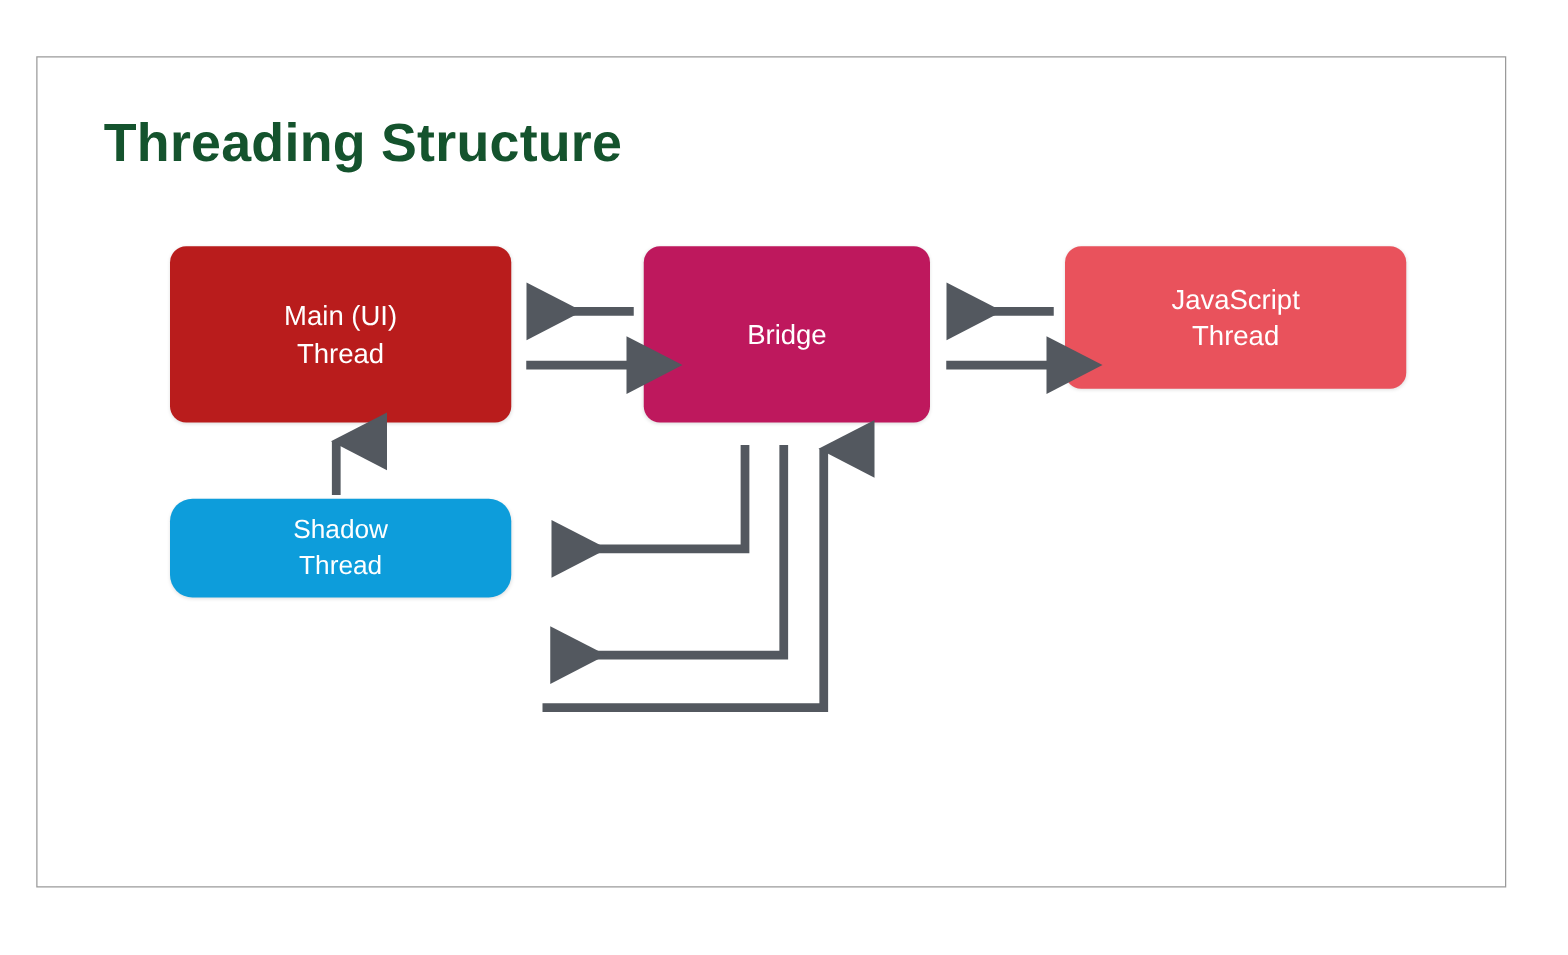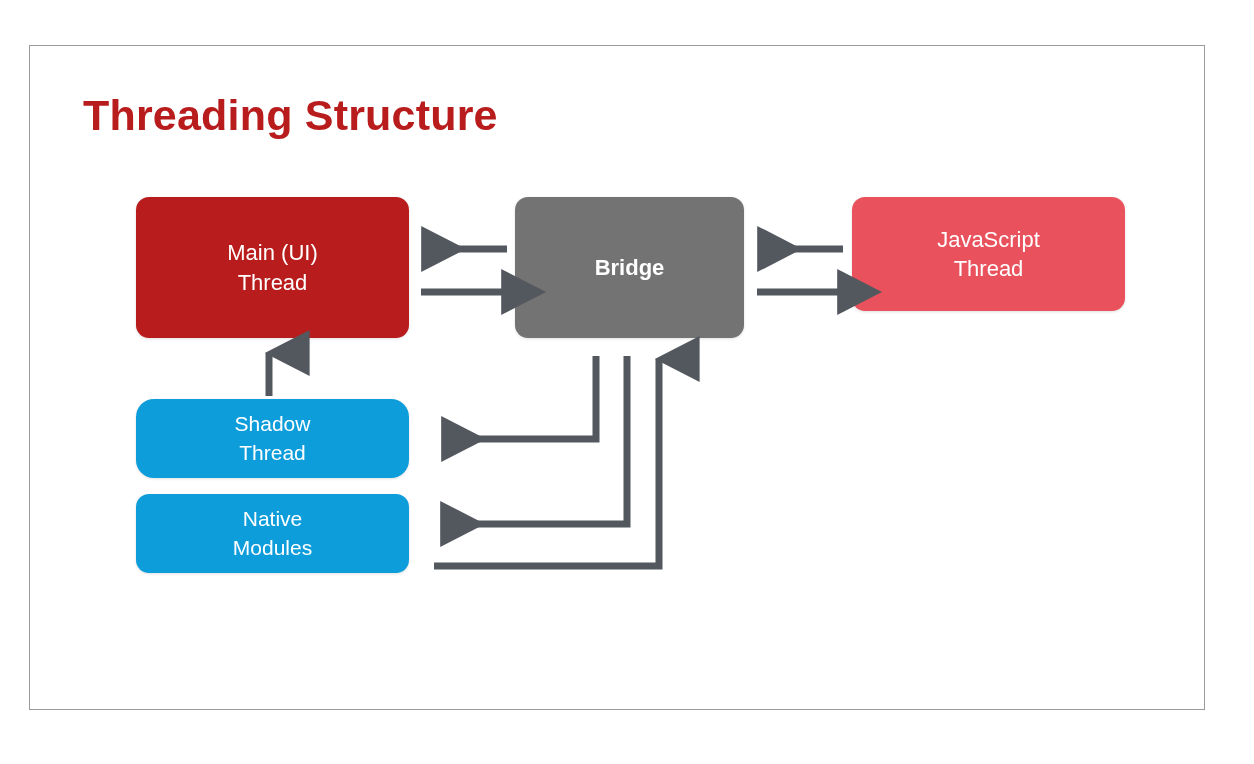--- a/index.html
+++ b/index.html
@@ -69,35 +69,33 @@
     height: 665px;
     overflow: visible;
     pointer-events: none;
   }
 </style>
 </head>
 <body>
 
 <div id="slide-frame" style="background: rgb(255, 255, 255); border-color: rgb(154, 154, 154);">
 
-  <div id="slide-title" style="color: #b91c1c;">Threading Structure</div>
+  <div id="slide-title" style="color: #14532d;">Threading Structure</div>
 
   <div class="node" id="node-main-ui-thread" style="background: #b91c1c; color: rgb(255, 255, 255);">Main (UI)
 Thread</div>
 
-  <div class="node" id="node-bridge" style="background: #737373; color: rgb(255, 255, 255); font-weight: bold;">Bridge</div>
+  <div class="node" id="node-bridge" style="background: #be185d; color: rgb(255, 255, 255);">Bridge</div>
 
   <div class="node" id="node-javascript-thread" style="background: rgb(233, 82, 92); color: rgb(255, 255, 255);">JavaScript
 Thread</div>
 
   <div class="node" id="node-shadow-thread" style="background: rgb(13, 157, 219); color: rgb(255, 255, 255);">Shadow
 Thread</div>
 
-  <div class="node" id="node-native-modules" style="background: rgb(13, 157, 219); color: rgb(255, 255, 255);">Native
-Modules</div>
 
   <svg id="connectors" viewBox="0 0 1176 665" width="1176" height="665">
     <defs>
       <marker id="ah-left" markerWidth="7" markerHeight="7" refX="6.2" refY="3.5" orient="auto" markerUnits="strokeWidth">
         <path d="M6.6,0.2 L6.6,6.8 L0.2,3.5 Z" fill="#53585f"></path>
       </marker>
       <marker id="ah-right" markerWidth="7" markerHeight="7" refX="0.8" refY="3.5" orient="auto" markerUnits="strokeWidth">
         <path d="M0.4,0.2 L0.4,6.8 L6.8,3.5 Z" fill="#53585f"></path>
       </marker>
       <marker id="ah-up" markerWidth="7" markerHeight="7" refX="3.5" refY="0.8" orient="auto" markerUnits="strokeWidth">

